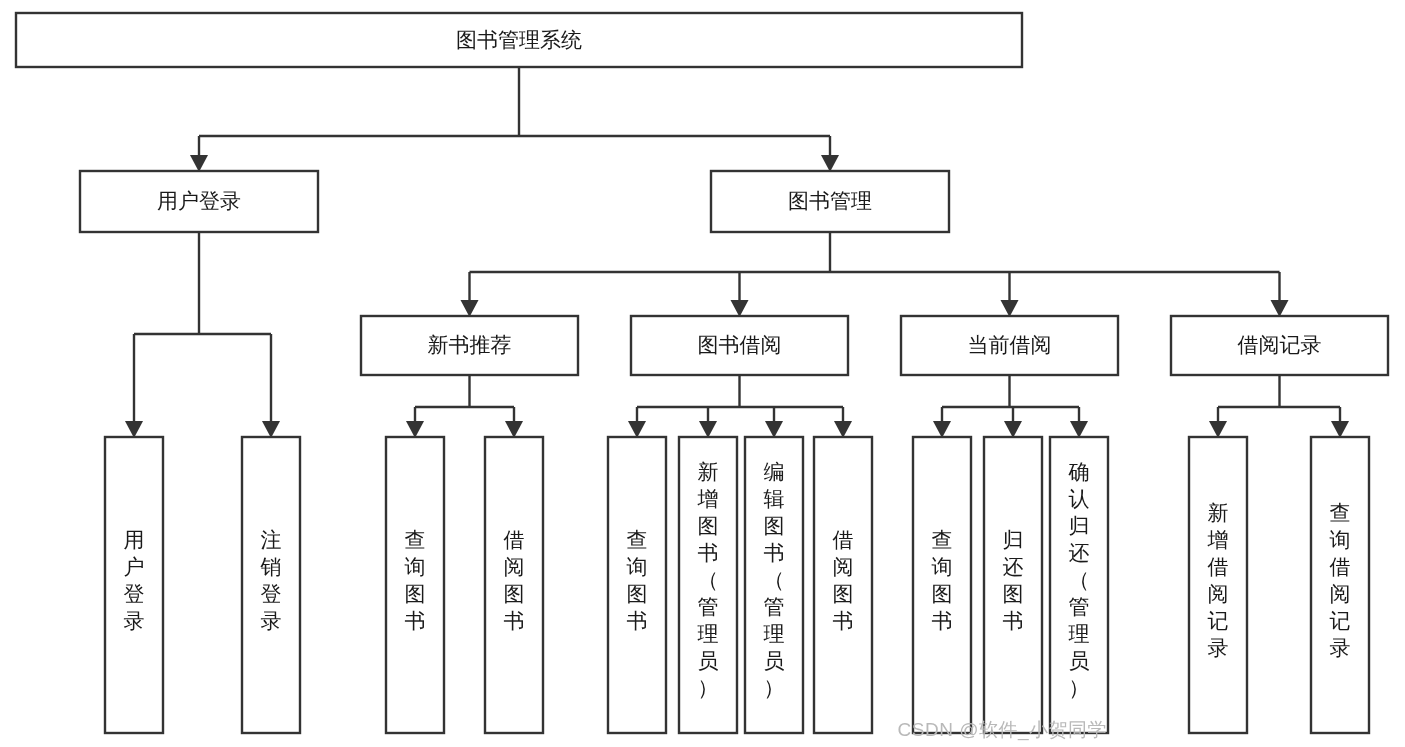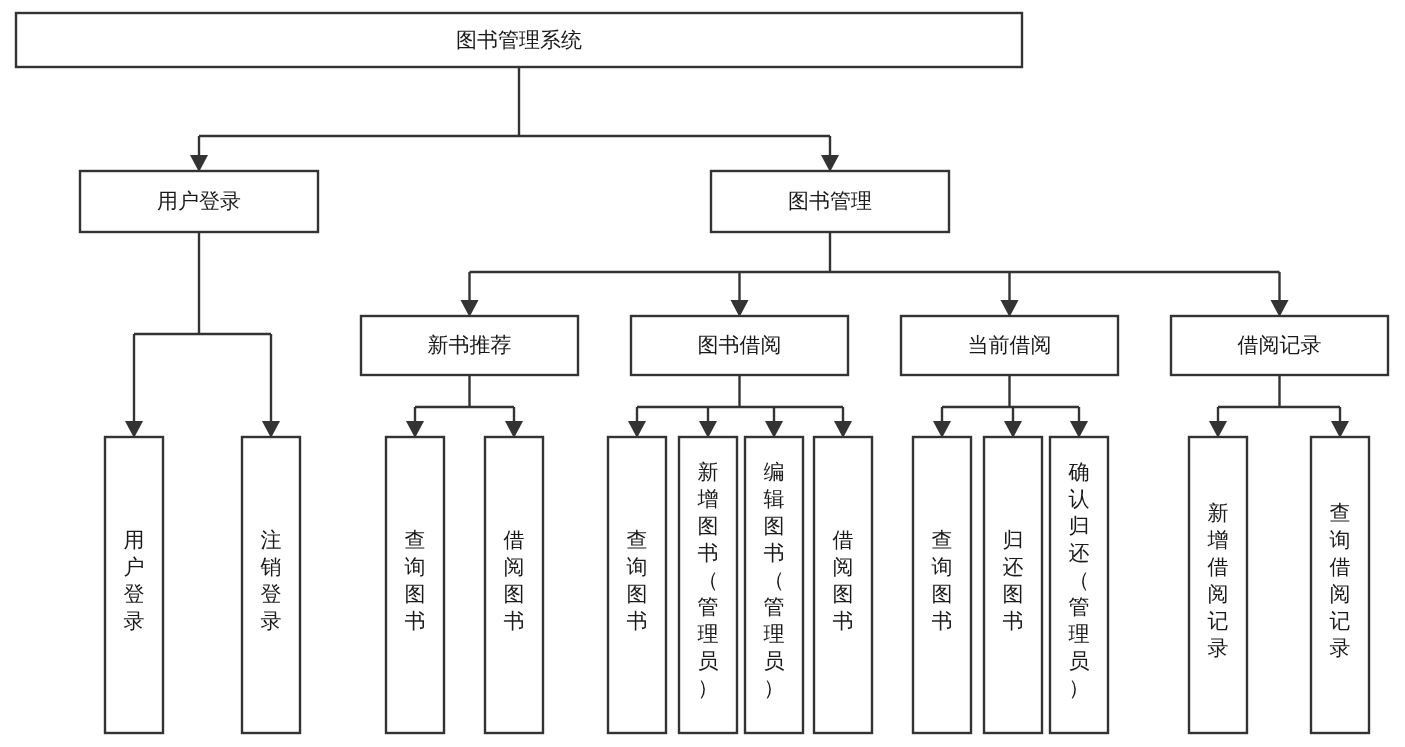--- a/index.html
+++ b/index.html
@@ -215,13 +215,14 @@
         <g>
           <rect x="1189" y="437" width="58" height="296" class="node-rect"></rect>
           <text class="node-label-vertical" x="1218" y="519.5"><tspan x="1218" dy="0">新</tspan><tspan x="1218" dy="27">增</tspan><tspan x="1218" dy="27">借</tspan><tspan x="1218" dy="27">阅</tspan><tspan x="1218" dy="27">记</tspan><tspan x="1218" dy="27">录</tspan></text>
         </g>
         <g>
           <rect x="1311" y="437" width="58" height="296" class="node-rect"></rect>
           <text class="node-label-vertical" x="1340" y="519.5"><tspan x="1340" dy="0">查</tspan><tspan x="1340" dy="27">询</tspan><tspan x="1340" dy="27">借</tspan><tspan x="1340" dy="27">阅</tspan><tspan x="1340" dy="27">记</tspan><tspan x="1340" dy="27">录</tspan></text>
         </g>
       </g>
   </svg>
+  <div class="watermark-text">CSDN @软件_小贺同学</div>
 </div>
 
 </body></html>

